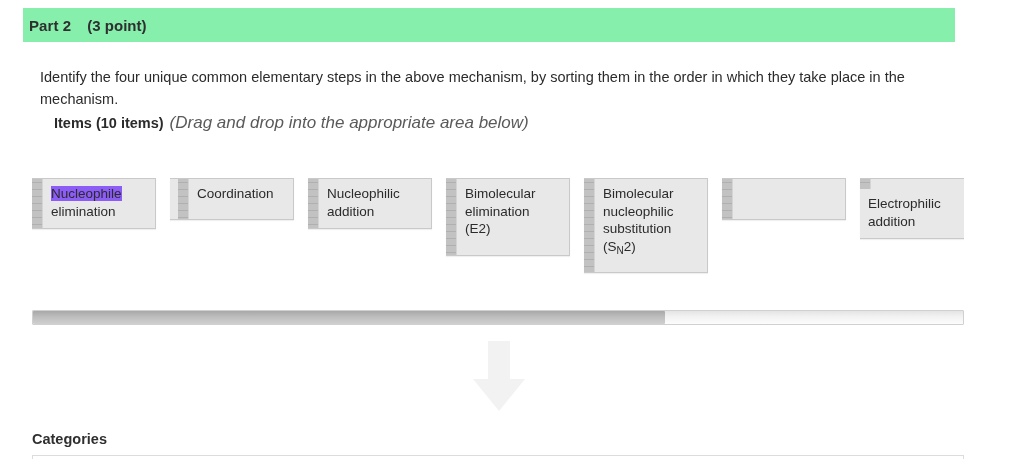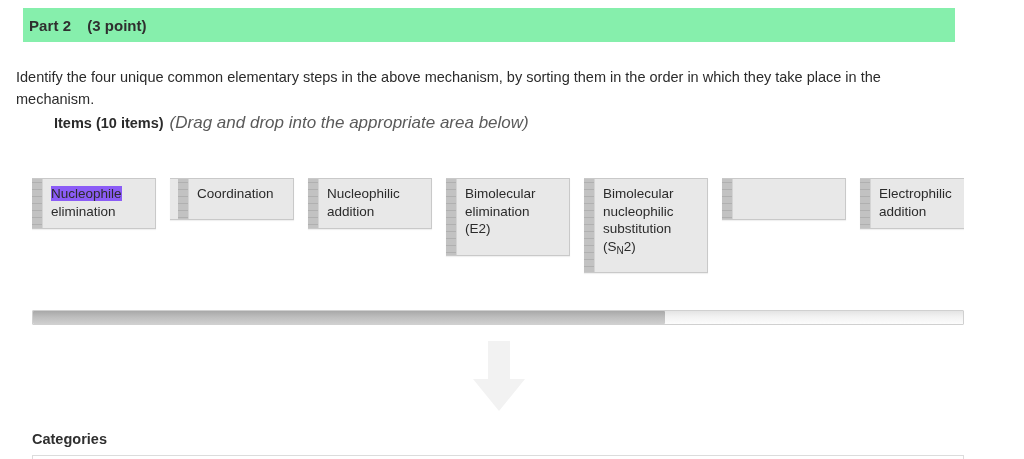--- a/index.html
+++ b/index.html
@@ -38,21 +38,21 @@
   .part-header .part-points {
     font-size: 15px;
     font-weight: bold;
     color: #2f2f2f;
     margin-left: 16px;
   }
 
   
   .prompt {
     position: absolute;
-    left: 16px;
+    left: 40px;
     top: 66px;
     width: 932px;
     font-size: 14.5px;
     line-height: 22px;
     color: #2b2b2b;
   }
 
   .items-line {
     position: absolute;
     left: 54px;
@@ -129,21 +129,21 @@
     bottom: -3px;
   }
 
   
   .w-1 { width: 124px; min-height: 42px; }
   .w-2 { width: 124px; min-height: 42px; padding-left: 8px; }
   .w-3 { width: 124px; min-height: 42px; }
   .w-4 { width: 124px; min-height: 78px; }
   .w-5 { width: 124px; min-height: 95px; }
   .w-6 { width: 124px; min-height: 42px; }
-  .w-7 { width: 124px; min-height: 42px; }
+  .w-7 { width: 124px; min-height: 42px; flex-direction: column; }
 
   
   .hscroll {
     position: absolute;
     left: 32px;
     top: 310px;
     width: 932px;
     height: 15px;
     background: linear-gradient(to bottom, #e4e4e4 0%, #f2f2f2 45%, #fcfcfc 100%);
     border: 1px solid #d0d0d0;

